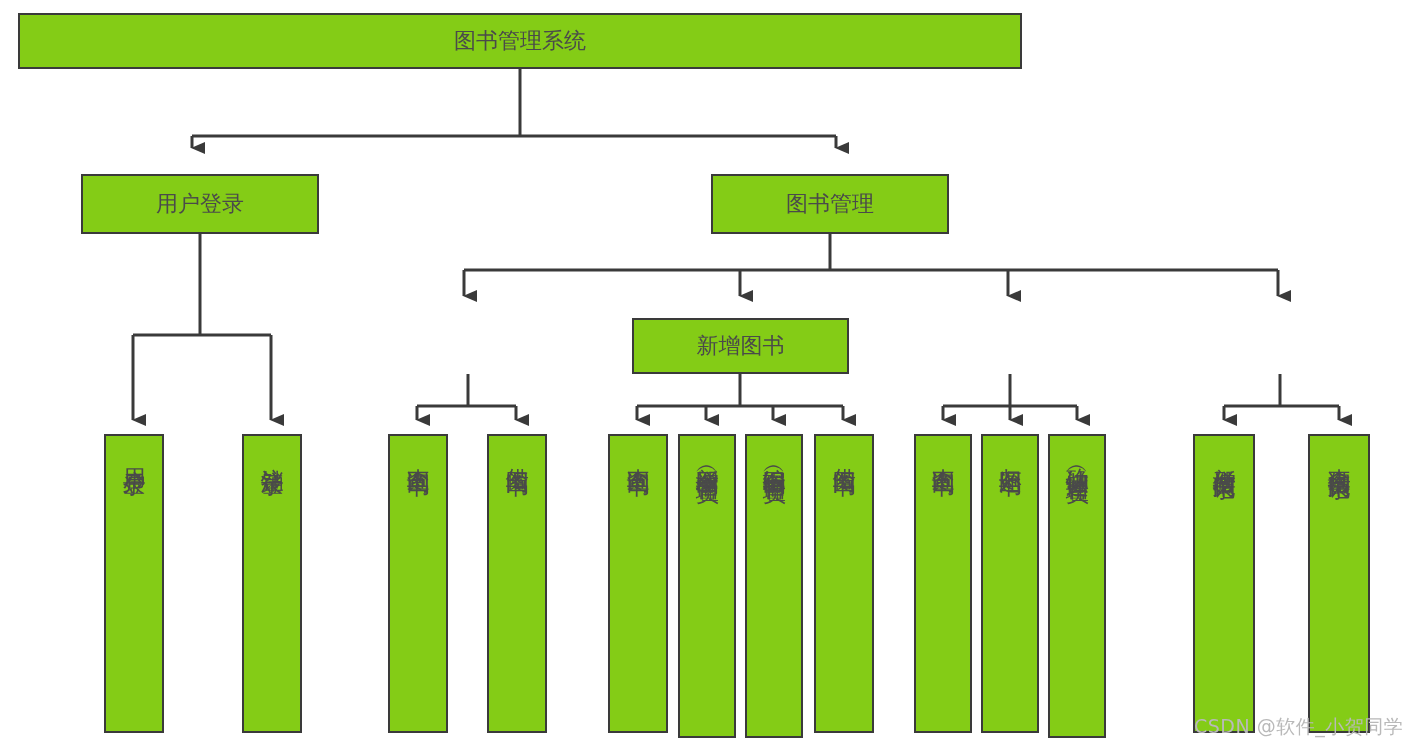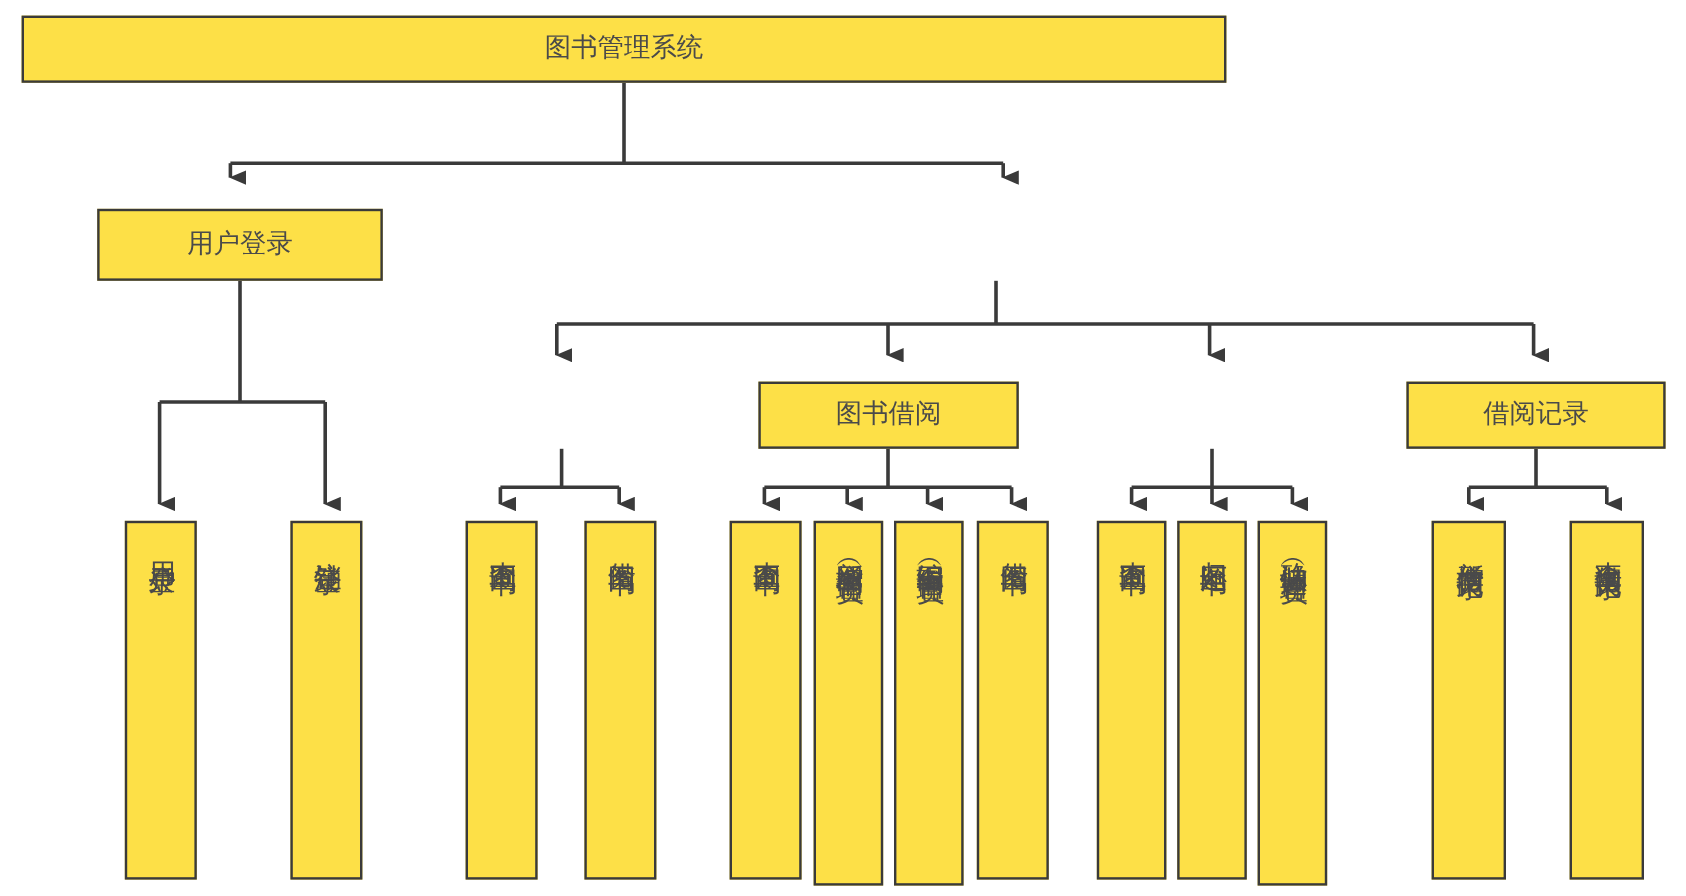--- a/index.html
+++ b/index.html
@@ -8,21 +8,21 @@
     background:#ffffff;
     font-family:"DejaVu Sans","Liberation Sans",sans-serif;
     overflow:hidden;
   }
   #canvas{position:relative;width:1405px;height:747px;}
   svg#edges{position:absolute;left:0;top:0;width:1405px;height:747px;pointer-events:none;}
 
   .node{
     position:absolute;
     box-sizing:border-box;
-    background:#fde047;
+    background:#84cc16;
     border:2px solid #3a3a3a;
     display:flex;
     align-items:center;
     justify-content:center;
     color:#4a4a4a;
     z-index:2;
   }
   .node .lbl{
     color:#4a4a4a;
     font-size:21px;
@@ -112,26 +112,26 @@
     </g>
   </svg>
 
   <div class="node root horiz" style="left:18px;top:13px;width:1004px;height:56px;">
     <span class="lbl">图书管理系统</span>
   </div>
 
   <div class="node horiz" style="left:81px;top:174px;width:238px;height:60px;">
     <span class="lbl">用户登录</span>
   </div>
+  <div class="node horiz" style="left:711px;top:174px;width:238px;height:60px;">
+    <span class="lbl">图书管理</span>
+  </div>
 
   <div class="node horiz" style="left:632px;top:318px;width:217px;height:56px;">
-    <span class="lbl">图书借阅</span>
-  </div>
-  <div class="node horiz" style="left:1172px;top:318px;width:216px;height:56px;">
-    <span class="lbl">借阅记录</span>
+    <span class="lbl">新增图书</span>
   </div>
 
   <div class="node leaf" style="left:104px;top:434px;width:60px;height:299px;">
     <span class="lbl">用户登录</span>
   </div>
   <div class="node leaf" style="left:242px;top:434px;width:60px;height:299px;">
     <span class="lbl">注销登录</span>
   </div>
 
   <div class="node leaf" style="left:388px;top:434px;width:60px;height:299px;">
@@ -164,14 +164,15 @@
     <span class="lbl">确认归还（管理员）</span>
   </div>
 
   <div class="node leaf" style="left:1193px;top:434px;width:62px;height:299px;">
     <span class="lbl">新增借阅记录</span>
   </div>
   <div class="node leaf" style="left:1308px;top:434px;width:62px;height:299px;">
     <span class="lbl">查询借阅记录</span>
   </div>
 
+  <div class="watermark" style="left:1194px;top:714px;">CSDN @软件_小贺同学</div>
 
 </div>
 
 </body></html>

